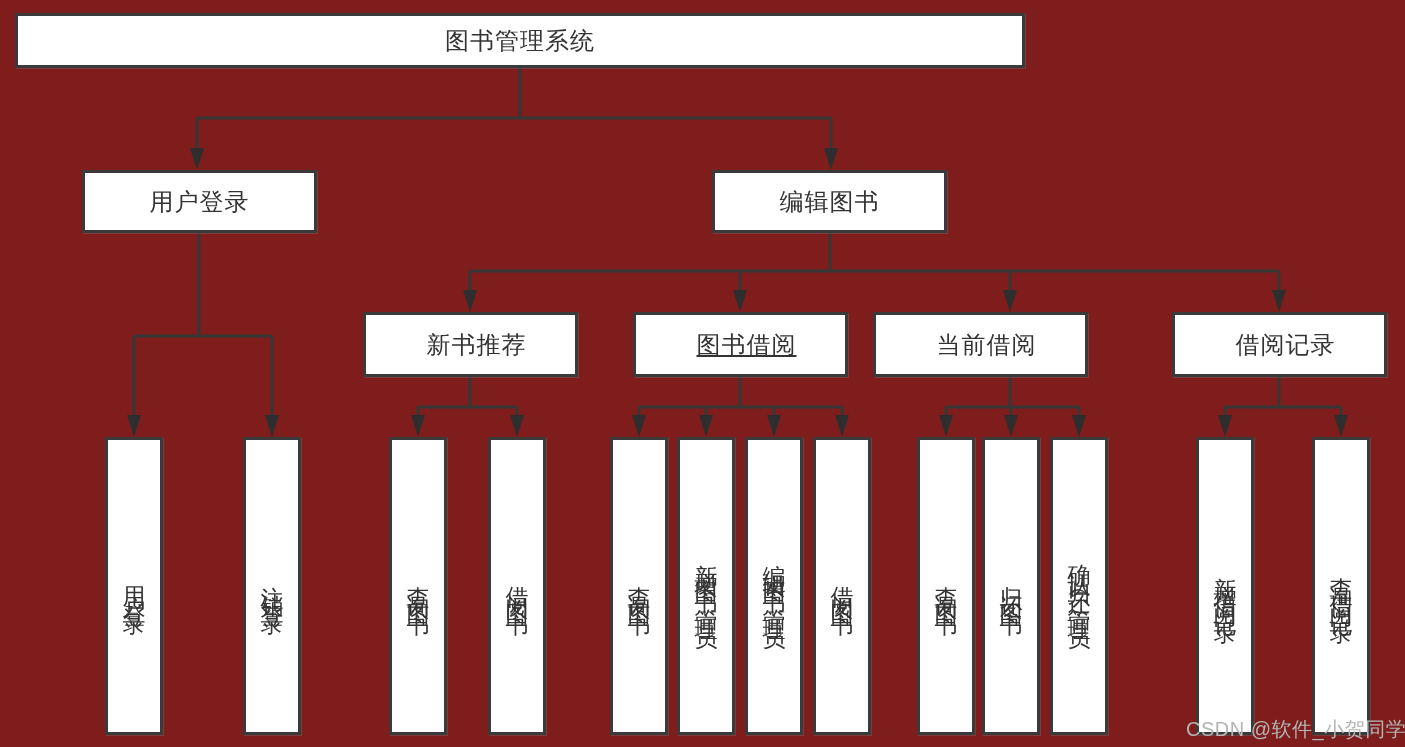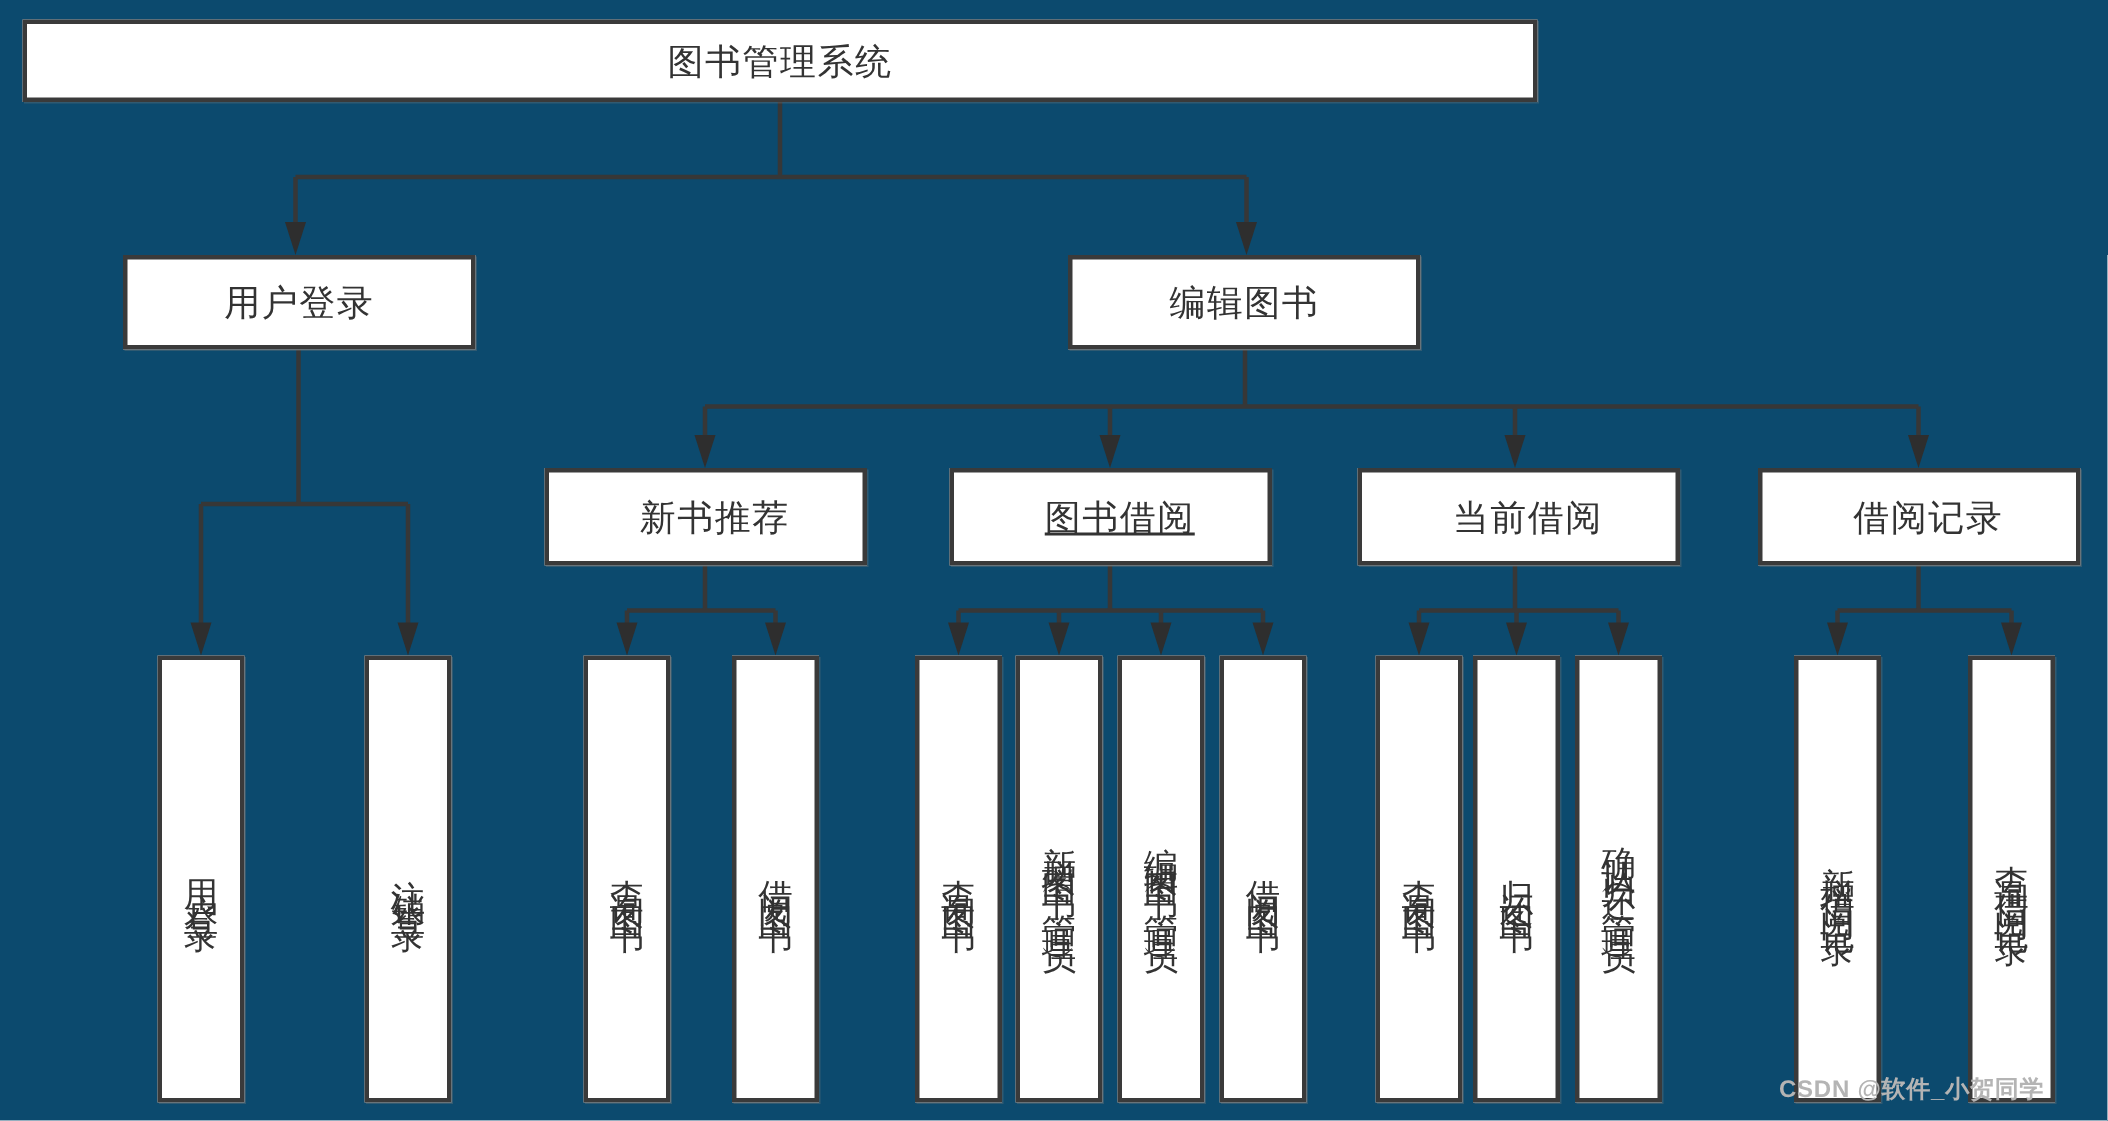--- a/index.html
+++ b/index.html
@@ -5,21 +5,21 @@
   html, body {
     margin: 0;
     padding: 0;
     background: #ffffff;
     font-family: "Liberation Sans", sans-serif;
   }
   .canvas {
     position: relative;
     width: 1405px;
     height: 747px;
-    background: #0c4a6e;
+    background: #7f1d1d;
     overflow: hidden;
   }
   .connectors {
     position: absolute;
     left: 0;
     top: 0;
     width: 1405px;
     height: 747px;
   }
   .connectors path {
@@ -42,21 +42,21 @@
     color: #333333;
     box-shadow: 1px 1px 0 rgba(120,120,120,0.35);
   }
   .h-label { font-size: 24px; letter-spacing: 1px; }
   .root-box  { left: 15px;  top: 13px;  width: 1010px; height: 55px; }
   .lvl2-a    { left: 82px;  top: 170px; width: 235px;  height: 63px; }
   .lvl2-b    { left: 712px; top: 170px; width: 235px;  height: 63px; }
   .lvl3      { top: 312px; width: 215px; height: 65px; padding-left: 12px; }
   .lvl3-0 { left: 363px;  }
   .lvl3-1 { left: 633px; text-decoration: underline;  }
-  .lvl3-2 { left: 905px; text-align: center;  }
+  .lvl3-2 { left: 873px; text-align: center;  }
   .lvl3-3 { left: 1172px; }
   .leaf {
     top: 437px;
     width: 58px;
     height: 298px;
     writing-mode: vertical-rl;
     text-orientation: mixed;
     font-size: 23px;
     letter-spacing: 9px;
     line-height: 1;
@@ -72,26 +72,25 @@
   .leaf-7  { left: 813px;  }
   .leaf-8  { left: 917px;  }
   .leaf-9  { left: 982px;  }
   .leaf-10 { left: 1050px; }
   .leaf-11 { left: 1196px; }
   .leaf-12 { left: 1312px; }
   .watermark {
     position: absolute;
     left: 1186px;
     top: 716px;
-    font-size: 16px;
+    font-size: 20px;
     color: #b4b4b4;
     white-space: nowrap;
     z-index: 5;
     letter-spacing: 0.5px;
-    font-weight: bold;
   }
 </style>
 </head>
 <body>
 
 <div class="canvas">
 
   <svg class="connectors" viewBox="0 0 1405 747" xmlns="http://www.w3.org/2000/svg">
     <g>
       <path d="M520,68 V118 M197,118 H831 M197,118 V150 M831,118 V150"></path>

